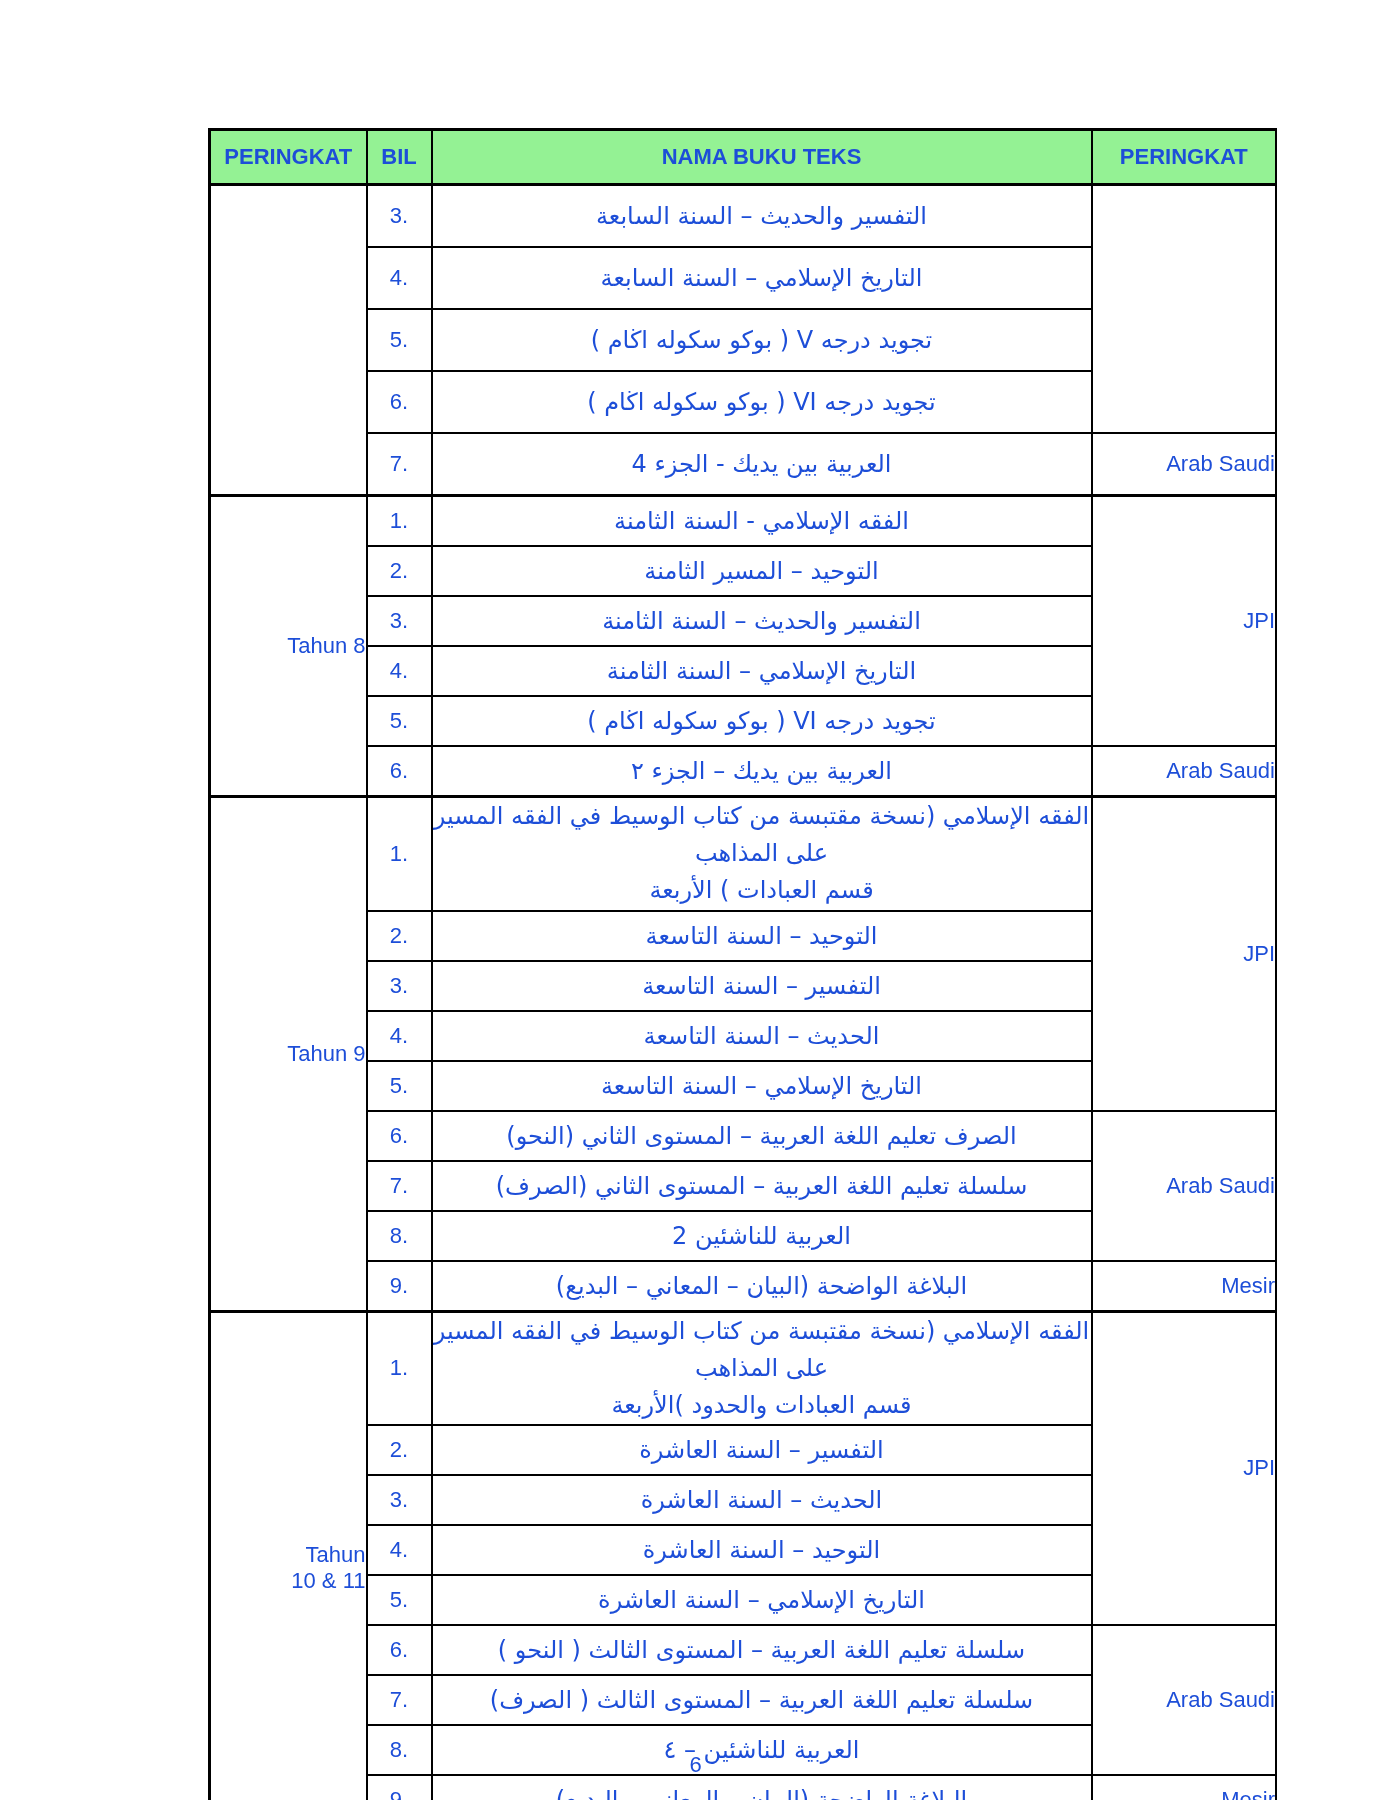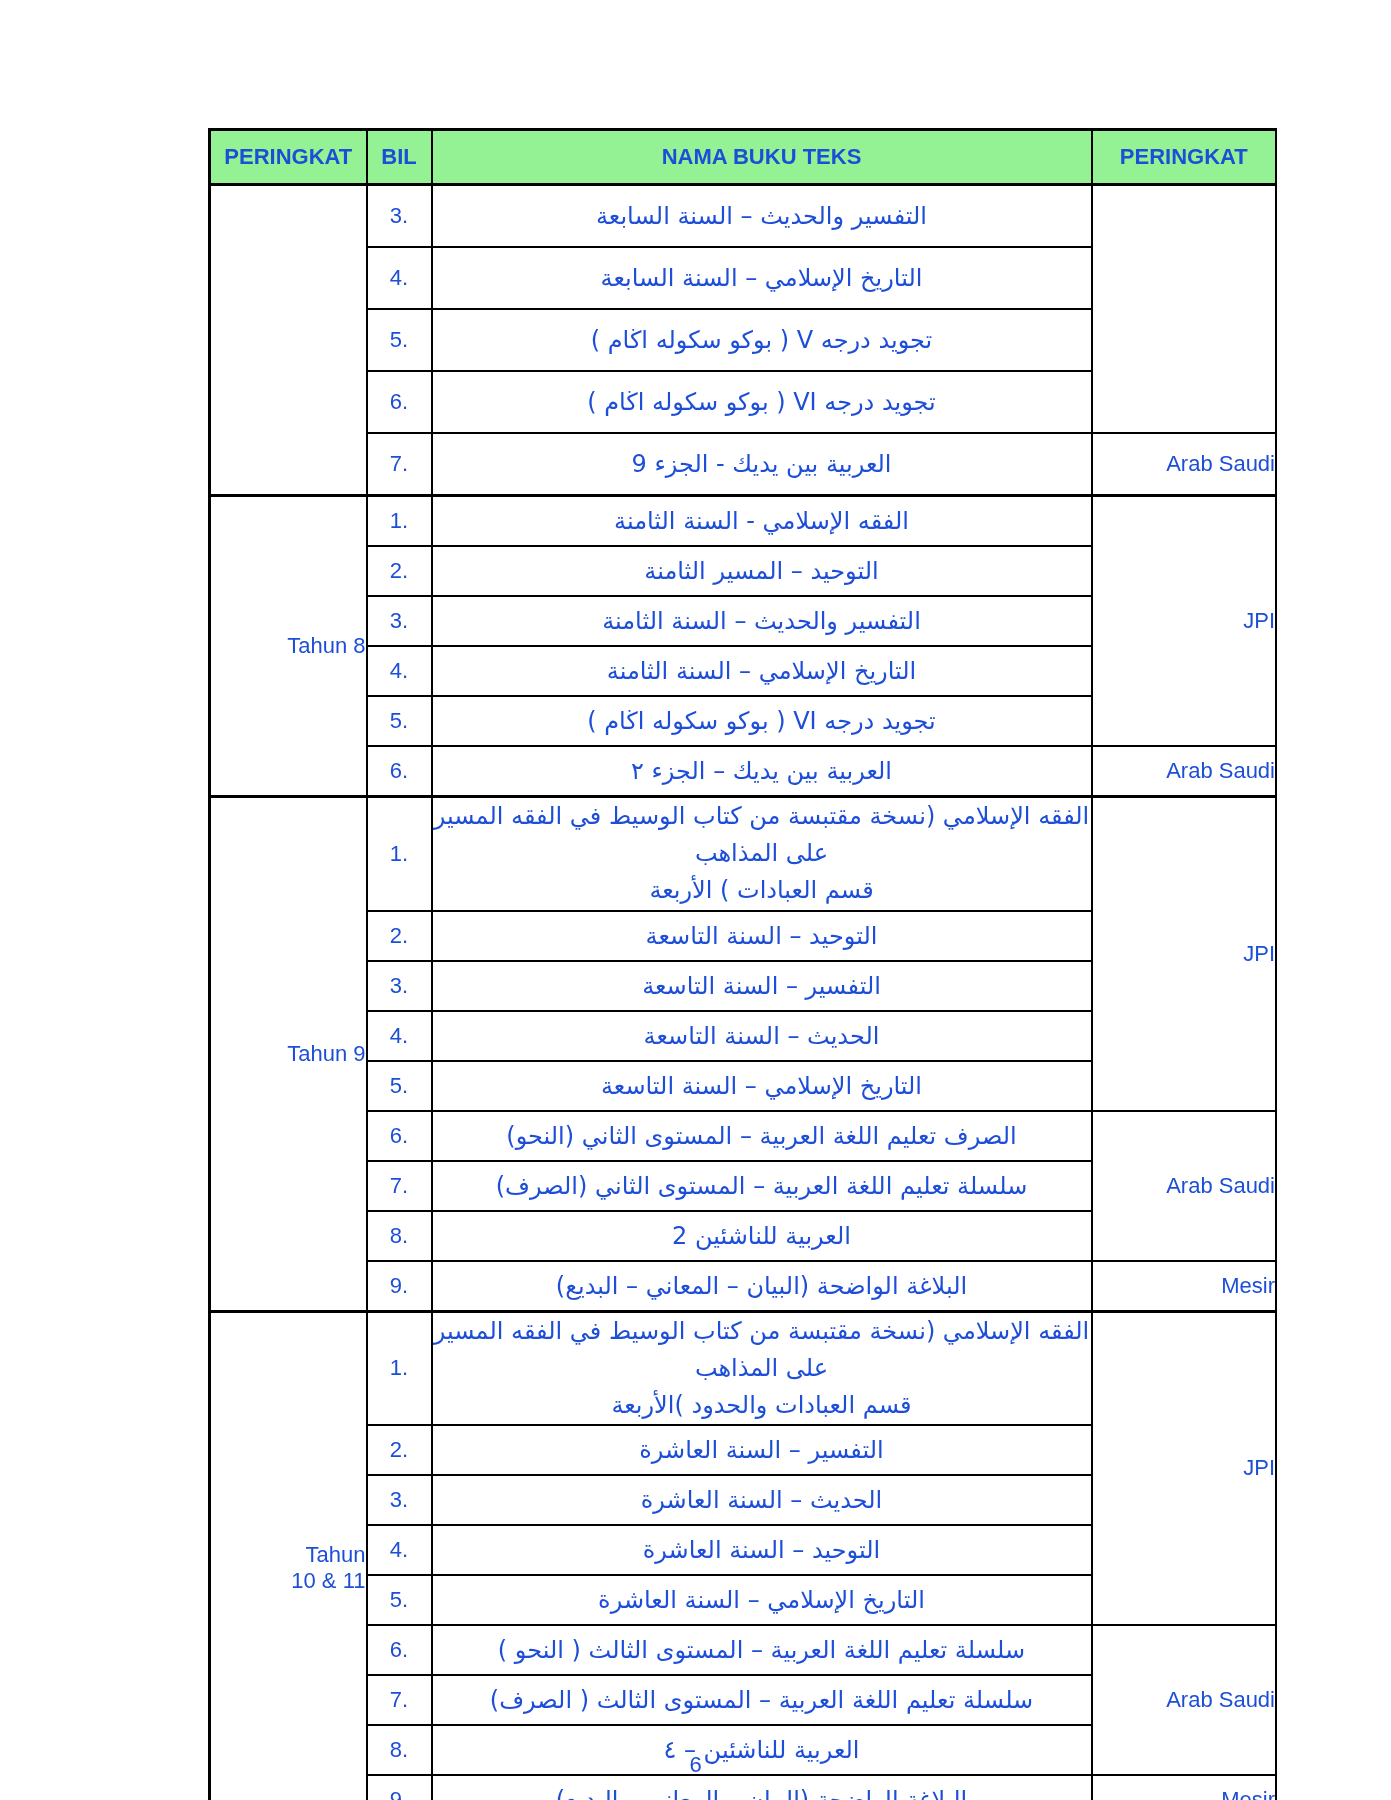--- a/index.html
+++ b/index.html
@@ -108,21 +108,21 @@
     <tr class="rA">
       <td class="bil">5.</td>
       <td class="nama">تجويد درجه V ( بوكو سكوله اڬام )</td>
     </tr>
     <tr class="rA">
       <td class="bil">6.</td>
       <td class="nama">تجويد درجه VI ( بوكو سكوله اڬام )</td>
     </tr>
     <tr class="rA">
       <td class="bil">7.</td>
-      <td class="nama">العربية بين يديك - الجزء 9</td>
+      <td class="nama">العربية بين يديك - الجزء 4</td>
       <td class="terbitan">Arab Saudi</td>
     </tr>
 
     <tr class="rS section-start">
       <td class="peringkat" rowspan="6">Tahun 8</td>
       <td class="bil">1.</td>
       <td class="nama">الفقه الإسلامي - السنة الثامنة</td>
       <td class="terbitan" rowspan="5">JPI</td>
     </tr>
     <tr class="rS">

